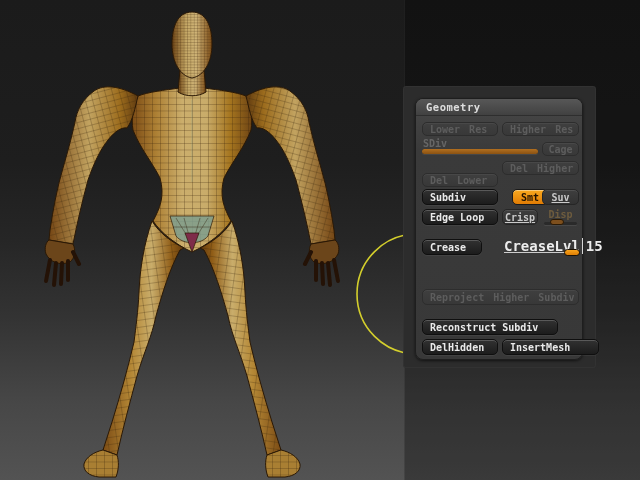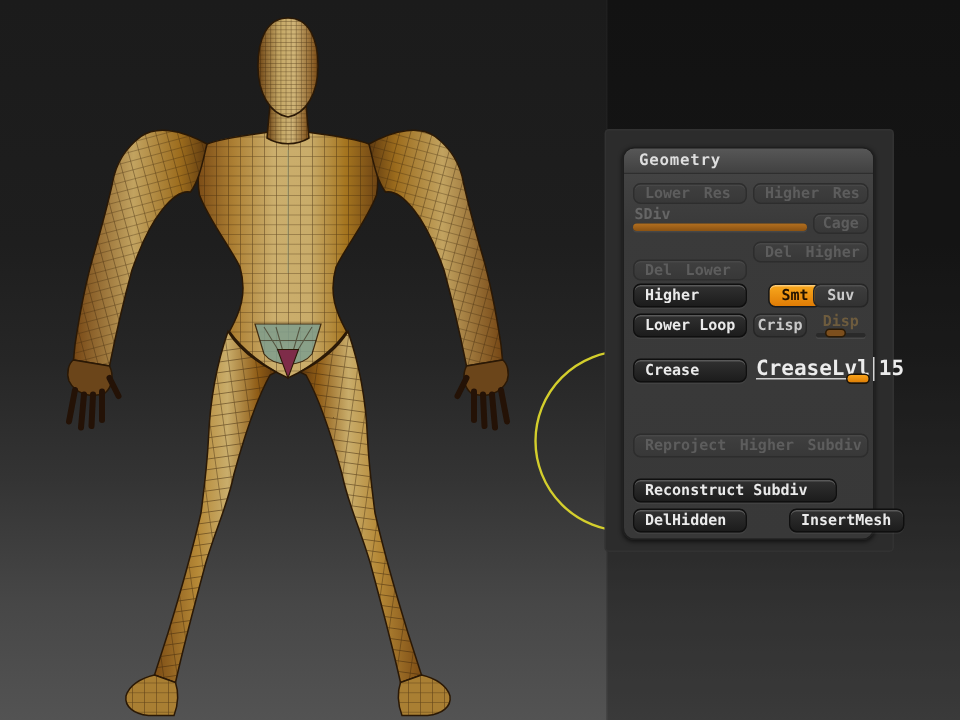--- a/index.html
+++ b/index.html
@@ -23,21 +23,21 @@
     background:linear-gradient(180deg,#575757,#414141);border-bottom:1px solid #2e2e2e;
     color:#dedede;font-size:10.5px;font-weight:bold;line-height:16px;padding-left:10px;letter-spacing:0.5px;}
   .btn{position:absolute;box-sizing:border-box;border-radius:5px;font-size:10px;font-weight:bold;
     display:flex;align-items:center;white-space:nowrap;overflow:hidden;}
   .btn.dark{background:linear-gradient(180deg,#313131,#1c1c1c);border:1px solid #0f0f0f;
     box-shadow:inset 0 1px 0 rgba(255,255,255,0.20),0 1px 0 rgba(255,255,255,0.05);
     color:#eaeaea;padding-left:7px;}
   .btn.disabled{background:linear-gradient(180deg,#3f3f3f,#383838);border:1px solid #2d2d2d;
     box-shadow:inset 0 1px 0 rgba(255,255,255,0.05);color:#5d5d5d;padding-left:7px;word-spacing:3px;}
   .btn.toggle{background:linear-gradient(180deg,#3e3e3e,#323232);border:1px solid #262626;
-    box-shadow:inset 0 1px 0 rgba(255,255,255,0.10);color:#c9c9c9;justify-content:center;padding:0;}
+    box-shadow:inset 0 1px 0 rgba(255,255,255,0.10);color:#c9c9c9;justify-content:center;padding:0;text-decoration:underline;}
   .btn.active{background:linear-gradient(180deg,#f9a91e,#e07c05);border:1px solid #1a1a1a;
     box-shadow:inset 0 1px 0 rgba(255,255,255,0.40);color:#221200;justify-content:center;padding:0;}
   
   .slider-label{position:absolute;font-size:10px;font-weight:bold;color:#666666;}
   .sdiv-track{position:absolute;left:6px;top:50px;width:116px;height:5px;background:#262626;
     border-radius:3px;box-shadow:0 1px 0 rgba(255,255,255,0.07);}
   .sdiv-fill{width:100%;height:100%;border-radius:3px;background:linear-gradient(180deg,#b26f1f,#8a5213);}
   .disp-label{position:absolute;left:126px;top:110px;width:37px;height:11px;text-align:center;
     font-size:10px;font-weight:bold;color:#6e5c3e;}
   .disp-track{position:absolute;left:128px;top:123px;width:33px;height:3px;background:#2a2a2a;
@@ -208,42 +208,42 @@
 
     <div class="slider-label" style="left:7px;top:39px;">SDiv</div>
     <div class="sdiv-track">
       <div class="sdiv-fill"></div>
     </div>
     <div class="btn disabled" style="left:126px;top:43px;width:37px;height:14px;justify-content:center;padding:0;">Cage</div>
 
     <div class="btn disabled" style="left:6px;top:74px;width:76px;height:14px;">Del Lower</div>
     <div class="btn disabled" style="left:86px;top:62px;width:77px;height:14px;">Del Higher</div>
 
-    <div class="btn dark" style="left:6px;top:90px;width:76px;height:16px;">Higher</div>
+    <div class="btn dark" style="left:6px;top:90px;width:76px;height:16px;">Subdiv</div>
     <div class="btn active" style="left:96px;top:90px;width:36px;height:16px;">Smt</div>
     <div class="btn toggle" style="left:126px;top:90px;width:37px;height:16px;">Suv</div>
 
-    <div class="btn dark" style="left:6px;top:110px;width:76px;height:16px;">Lower Loop</div>
+    <div class="btn dark" style="left:6px;top:110px;width:76px;height:16px;">Edge Loop</div>
     <div class="btn toggle" style="left:86px;top:110px;width:36px;height:16px;">Crisp</div>
     <div class="disp-label">Disp</div>
     <div class="disp-track"></div>
     <div class="disp-handle"></div>
 
-    <div class="btn dark" style="left:6px;top:140px;width:76px;height:16px;">Crease</div>
+    <div class="btn dark" style="left:6px;top:140px;width:60px;height:16px;">Crease</div>
     <div class="crease-ctrl">
       <div class="crease-text">
         <span class="crease-name">CreaseLvl</span>
         <span class="crease-val">15</span>
       </div>
       <div class="crease-track"></div>
       <div class="crease-handle"></div>
     </div>
 
 
     <div class="btn disabled" style="left:6px;top:190px;width:157px;height:16px;">Reproject Higher Subdiv</div>
 
     <div class="btn dark" style="left:6px;top:220px;width:136px;height:16px;">Reconstruct Subdiv</div>
 
     <div class="btn dark" style="left:6px;top:240px;width:76px;height:16px;">DelHidden</div>
-    <div class="btn dark" style="left:86px;top:240px;width:77px;height:16px;margin-left:24px;">InsertMesh</div>
+    <div class="btn dark" style="left:86px;top:240px;width:97px;height:16px;">InsertMesh</div>
   </div>
 
 </div>
 
 </body></html>

